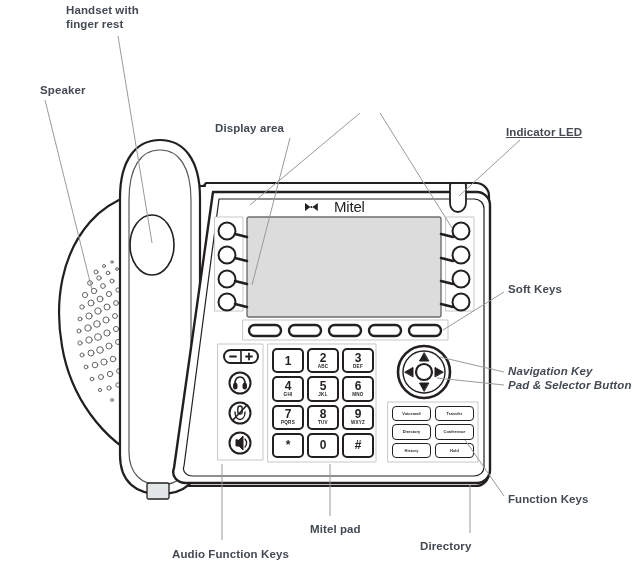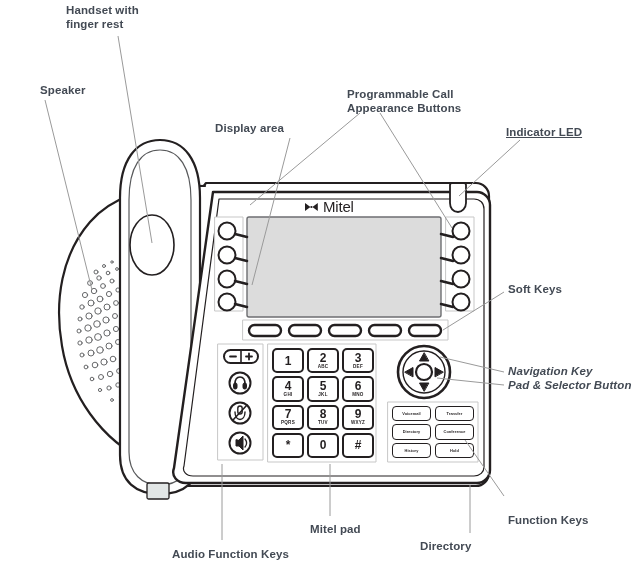--- a/index.html
+++ b/index.html
@@ -275,21 +275,21 @@
               display:grid;grid-template-columns:repeat(2,1fr);grid-template-rows:repeat(3,1fr);
               gap:3px 4px;">
     <div class="fkey">Voicemail</div>
     <div class="fkey">Transfer</div>
     <div class="fkey">Directory</div>
     <div class="fkey">Conference</div>
     <div class="fkey">History</div>
     <div class="fkey">Hold</div>
   </div>
 
-  <div style="position:absolute;left:304px;top:198px;display:flex;align-items:center;gap:4px;">
+  <div style="position:absolute;left:304px;top:198px;display:flex;align-items:center;gap:15px;">
     <svg width="15" height="12" viewBox="0 0 15 12">
       <path d="M1,2 L6.4,6 L1,10 Z M13.8,2 L8.4,6 L13.8,10 Z" fill="#231f20"></path>
       <circle cx="7.4" cy="6" r="1.1" fill="#231f20"></circle>
     </svg>
     <span style="font-size:15px;color:#231f20;letter-spacing:-0.2px;">Mitel</span>
   </div>
 
   <svg class="layer">
     <g stroke="#9a9a9a" stroke-width="1" fill="none">
       <line x1="118" y1="36" x2="152" y2="243"></line>
@@ -305,27 +305,25 @@
       <line x1="470" y1="533" x2="470" y2="485"></line>
       <line x1="330" y1="516" x2="330" y2="464"></line>
       <line x1="222" y1="540" x2="222" y2="464"></line>
     </g>
   </svg>
 
   <div class="lbl" style="left:38px;top:4px;margin-left:28px;">Handset with
 finger rest</div>
   <div class="lbl" style="left:40px;top:84px;">Speaker</div>
   <div class="lbl" style="left:215px;top:122px;">Display area</div>
-  <div class="lbl" style="left:347px;top:88px;">Programmable Call
-Appearance Buttons</div>
   <div class="lbl" style="left:506px;top:126px;text-decoration:underline;">Indicator LED</div>
   <div class="lbl" style="left:508px;top:283px;">Soft Keys</div>
   <div class="lbl" style="left:508px;top:365px;font-style:italic;">Navigation Key
 Pad &amp; Selector Button</div>
-  <div class="lbl" style="left:508px;top:514px;">Function Keys</div>
+  <div class="lbl" style="left:508px;top:493px;">Function Keys</div>
   <div class="lbl" style="left:420px;top:540px;">Directory</div>
   <div class="lbl" style="left:310px;top:523px;">Mitel pad</div>
   <div class="lbl" style="left:172px;top:548px;">Audio Function Keys</div>
 
 </div>
 
 <style>
   .key{border:2px solid #231f20;border-radius:5px;background:#fff;
        display:flex;flex-direction:column;align-items:center;justify-content:center;
        line-height:1;}

